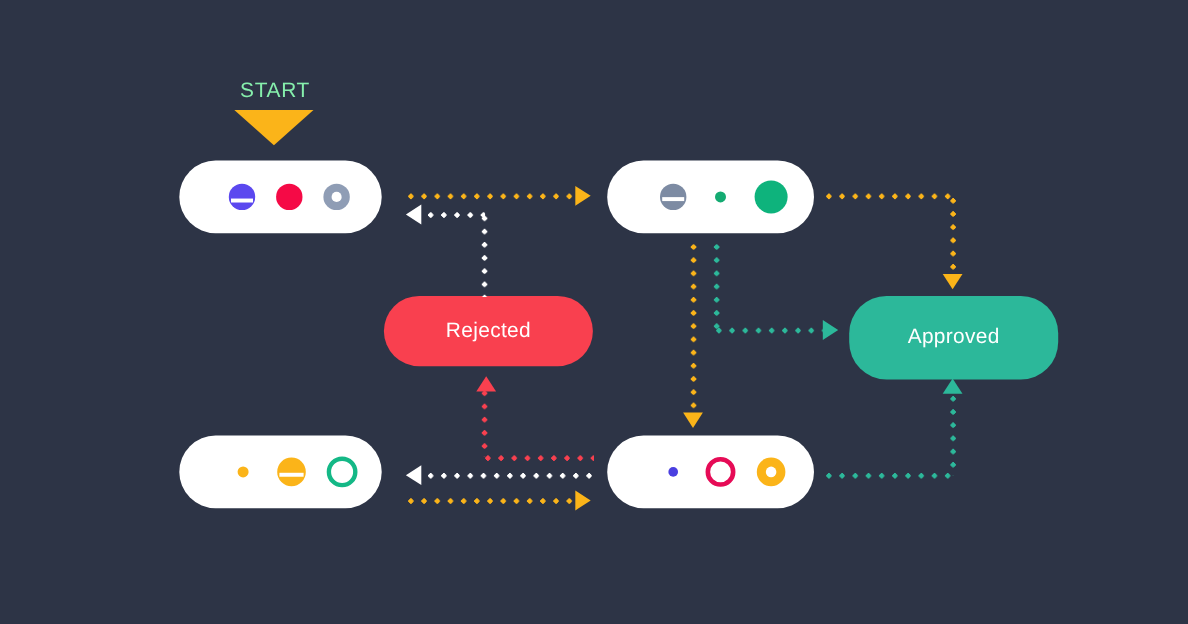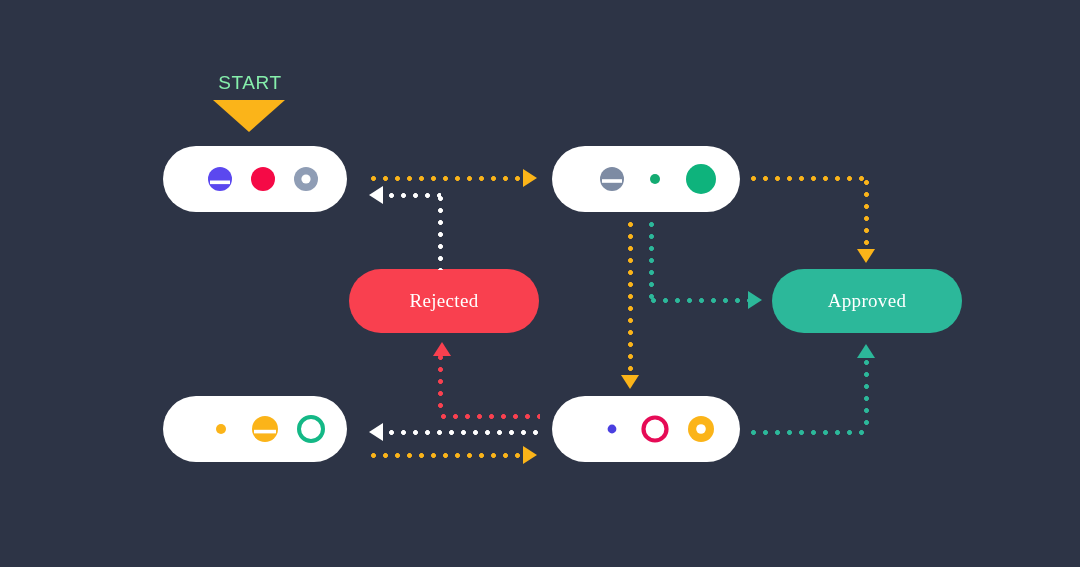--- a/index.html
+++ b/index.html
@@ -60,21 +60,21 @@
   
   .status-pill {
     position: absolute;
     border-radius: 34px;
     display: flex;
     align-items: center;
     justify-content: center;
     color: #ffffff;
     font-size: 19px;
     letter-spacing: 0.3px;
-    font-family: Liberation Serif, serif;
+    font-family: Liberation Sans, sans-serif;
   }
   
   .dotline-h {
     position: absolute;
     height: 5px;
     background-repeat: repeat-x;
     background-size: 12px 5px;
   }
   .dotline-v {
     position: absolute;
@@ -174,21 +174,21 @@
         <circle cx="14" cy="14" r="13" fill="#fbb419"></circle>
         <circle cx="14" cy="14" r="4.8" fill="#ffffff"></circle>
       </svg>
     </span>
   </div>
 
   <div class="status-pill" style="left:349px; top:269px; width:190px; height:64px; background:#f9404f;">
     <span>Rejected</span>
   </div>
 
-  <div class="status-pill" style="left:772px; top:269px; width:190px; height:64px; background:#2cb89a;">
+  <div class="status-pill" style="left:772px; top:269px; width:190px; height:76px; background:#2cb89a;">
     <span>Approved</span>
   </div>
 
   <div class="dotline-h" style="left:371px; top:176px; width:152px;
               background-image:radial-gradient(circle at 2.5px 2.5px, #fbb419 2.2px, transparent 2.4px);"></div>
   <div class="arrow arrow-right" style="left:523px; top:169px; border-left:14px solid #fbb419;"></div>
 
   <div class="dotline-v" style="left:438px; top:196px; height:74px;
               background-image:radial-gradient(circle at 2.5px 2.5px, #ffffff 2.2px, transparent 2.4px);"></div>
   <div class="dotline-h" style="left:389px; top:193px; width:52px;

